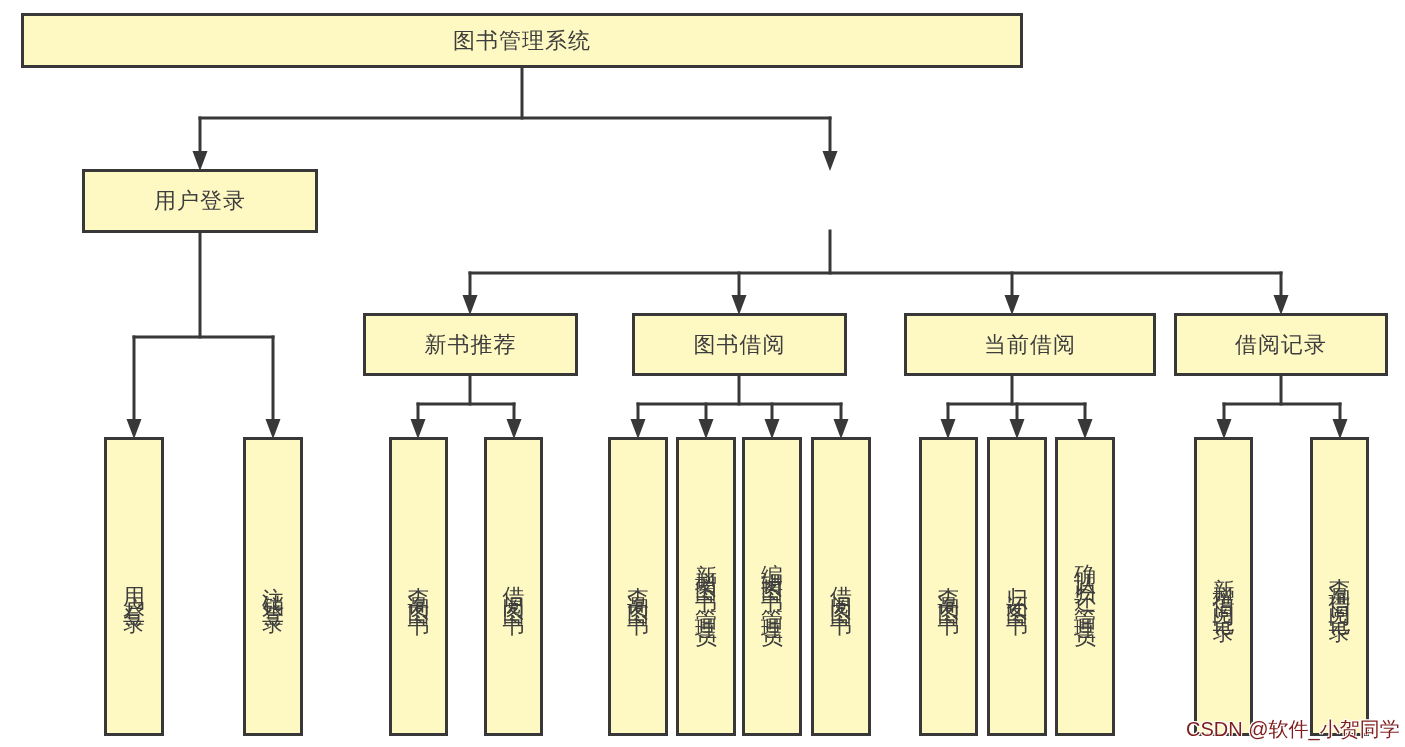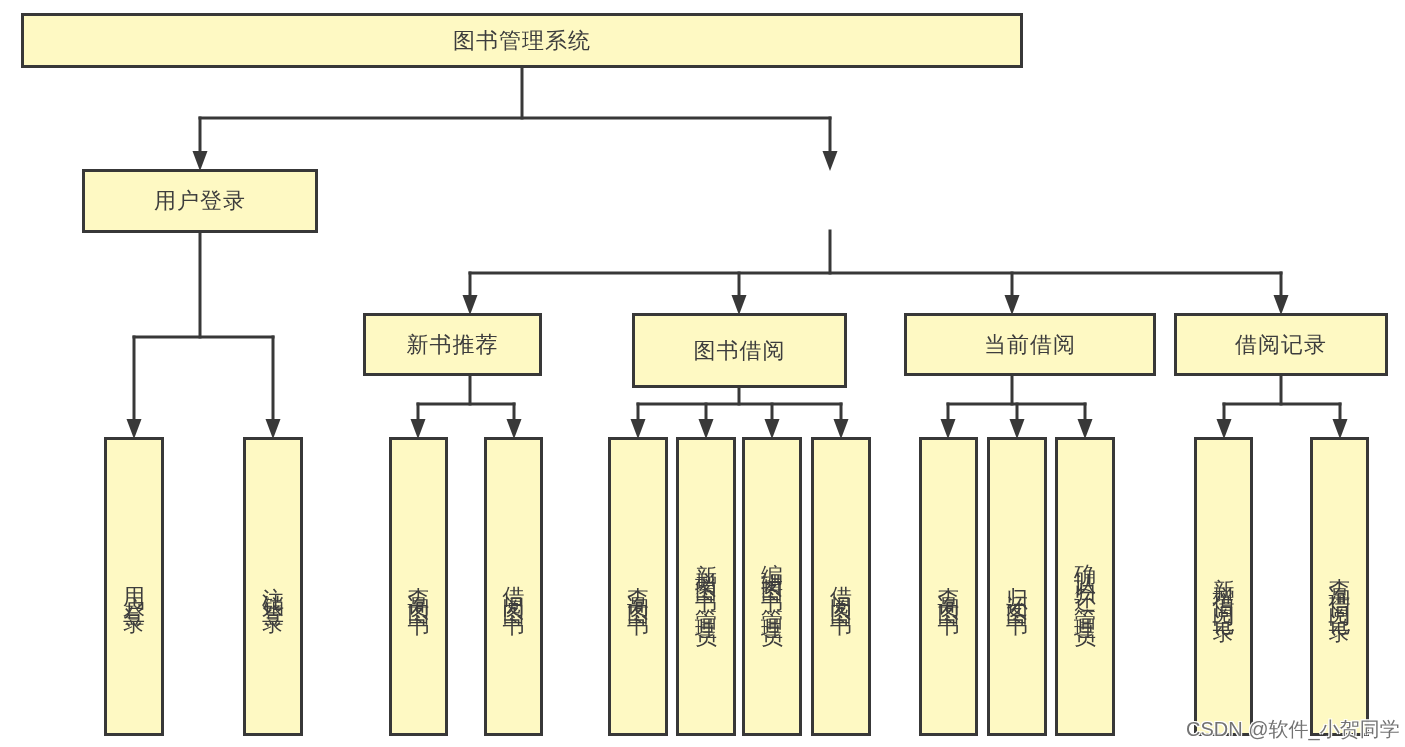--- a/index.html
+++ b/index.html
@@ -56,21 +56,21 @@
     font-size: 22px;
     line-height: 1;
     letter-spacing: 9px;
     color: #3d3d3d;
   }
   .watermark {
     position: absolute;
     left: 1186px;
     top: 716px;
     font-size: 20px;
-    color: #737373;
+    color: #7f1d1d;
     white-space: nowrap;
     z-index: 3;
     text-shadow: 1px 1px 0 #ffffff, -1px -1px 0 #ffffff, 1px -1px 0 #ffffff, -1px 1px 0 #ffffff;
   }
 </style>
 </head>
 <body>
 
 <div class="canvas">
 
@@ -151,24 +151,24 @@
   </svg>
 
   <div class="node hbox" style="left:21px;top:13px;width:1002px;height:55px">
     <span>图书管理系统</span>
   </div>
 
   <div class="node hbox" style="left:82px;top:169px;width:236px;height:64px">
     <span>用户登录</span>
   </div>
 
-  <div class="node hbox" style="left:363px;top:313px;width:179px;height:63px">
+  <div class="node hbox" style="left:363px;top:313px;width:215px;height:63px">
     <span>新书推荐</span>
   </div>
-  <div class="node hbox" style="left:632px;top:313px;width:215px;height:75px">
+  <div class="node hbox" style="left:632px;top:313px;width:215px;height:63px">
     <span>图书借阅</span>
   </div>
   <div class="node hbox" style="left:904px;top:313px;width:252px;height:63px">
     <span>当前借阅</span>
   </div>
   <div class="node hbox" style="left:1174px;top:313px;width:214px;height:63px">
     <span>借阅记录</span>
   </div>
 
   <div class="node leaf" style="left:104px;width:60px">

